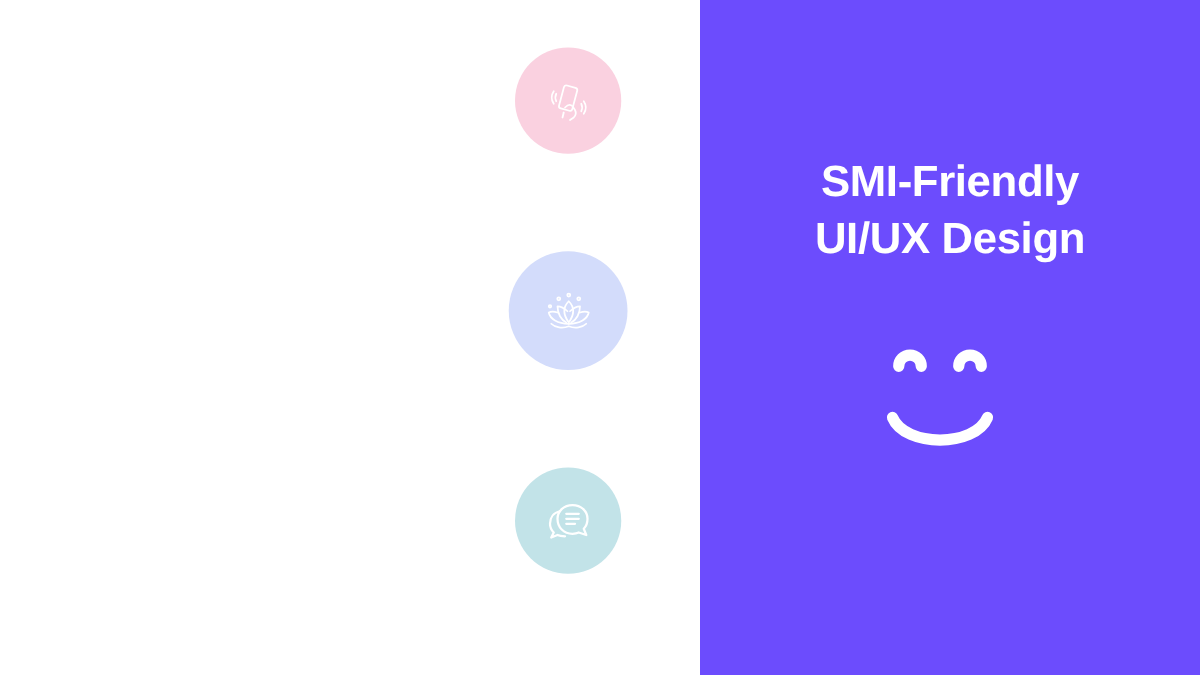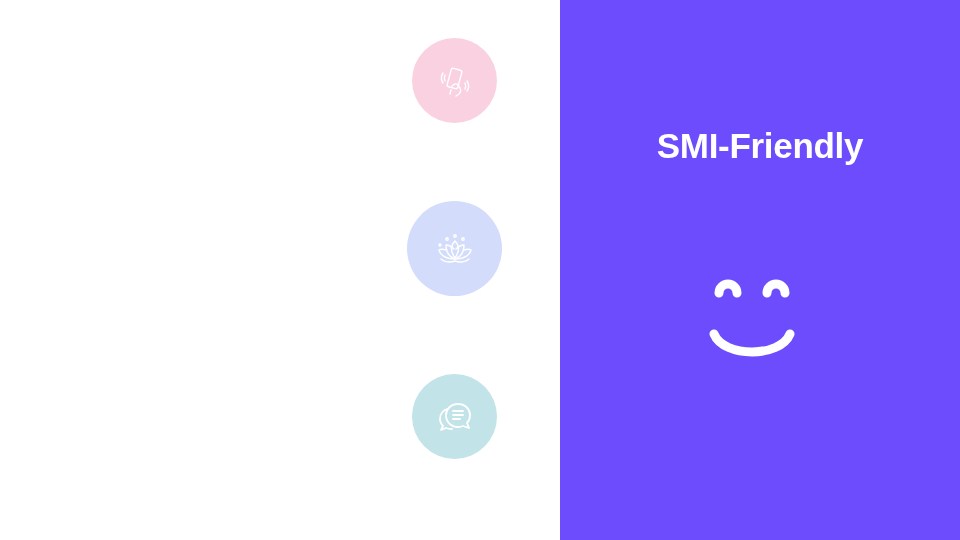--- a/index.html
+++ b/index.html
@@ -109,20 +109,21 @@
         <line x1="17" y1="18" x2="24" y2="18"></line>
       </svg>
     </div>
 
   </div>
 
   <div class="right-panel"></div>
 
   <div class="title">
     <span>SMI-Friendly</span>
+    <span>UI/UX Design</span>
   </div>
 
   <svg class="smiley" viewBox="0 0 92 90" fill="none" stroke="#ffffff" stroke-width="9" stroke-linecap="round">
     <path d="M13 17 a9 9 0 0 1 18 0"></path>
     <path d="M61 17 a9 9 0 0 1 18 0"></path>
     <path d="M8 58 c10 24 66 24 76 0"></path>
   </svg>
 
 </div>
 

